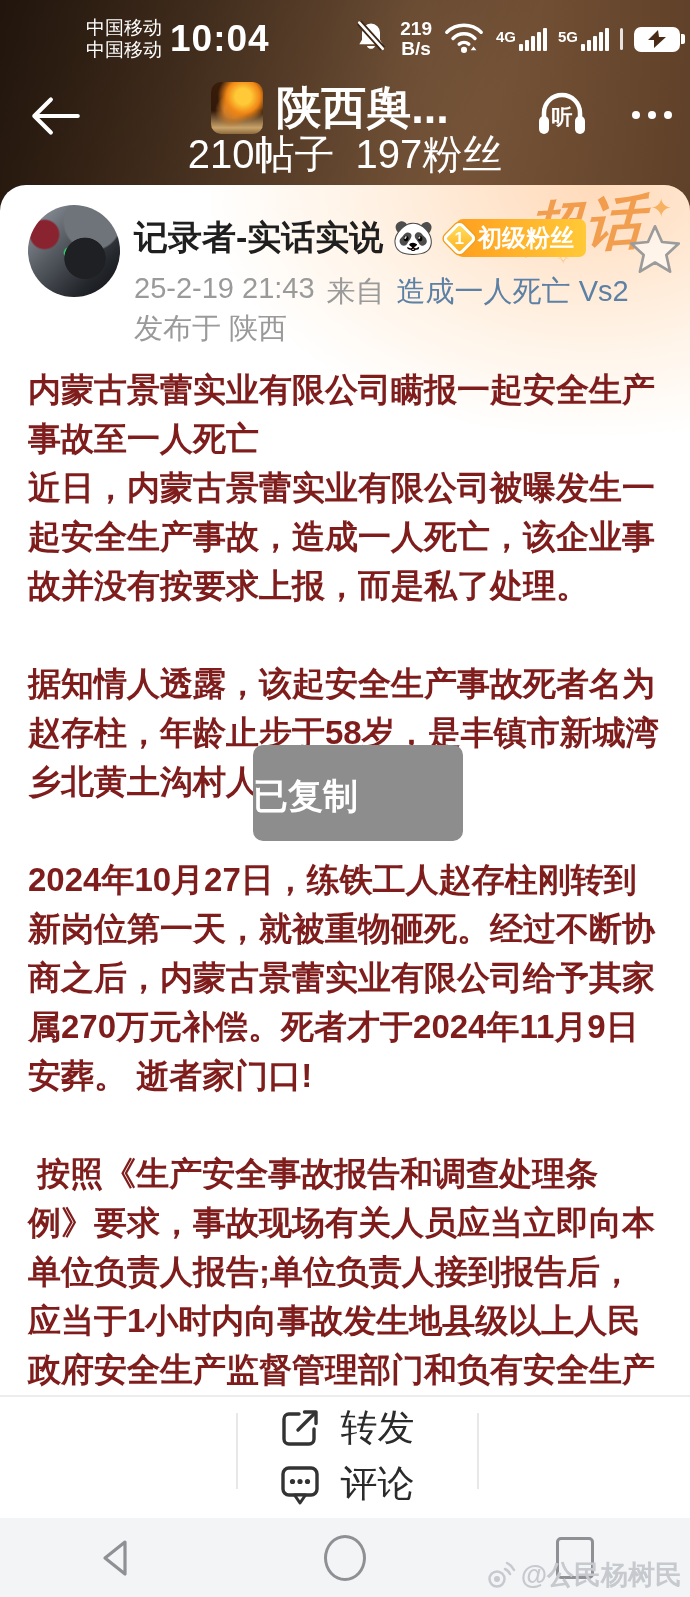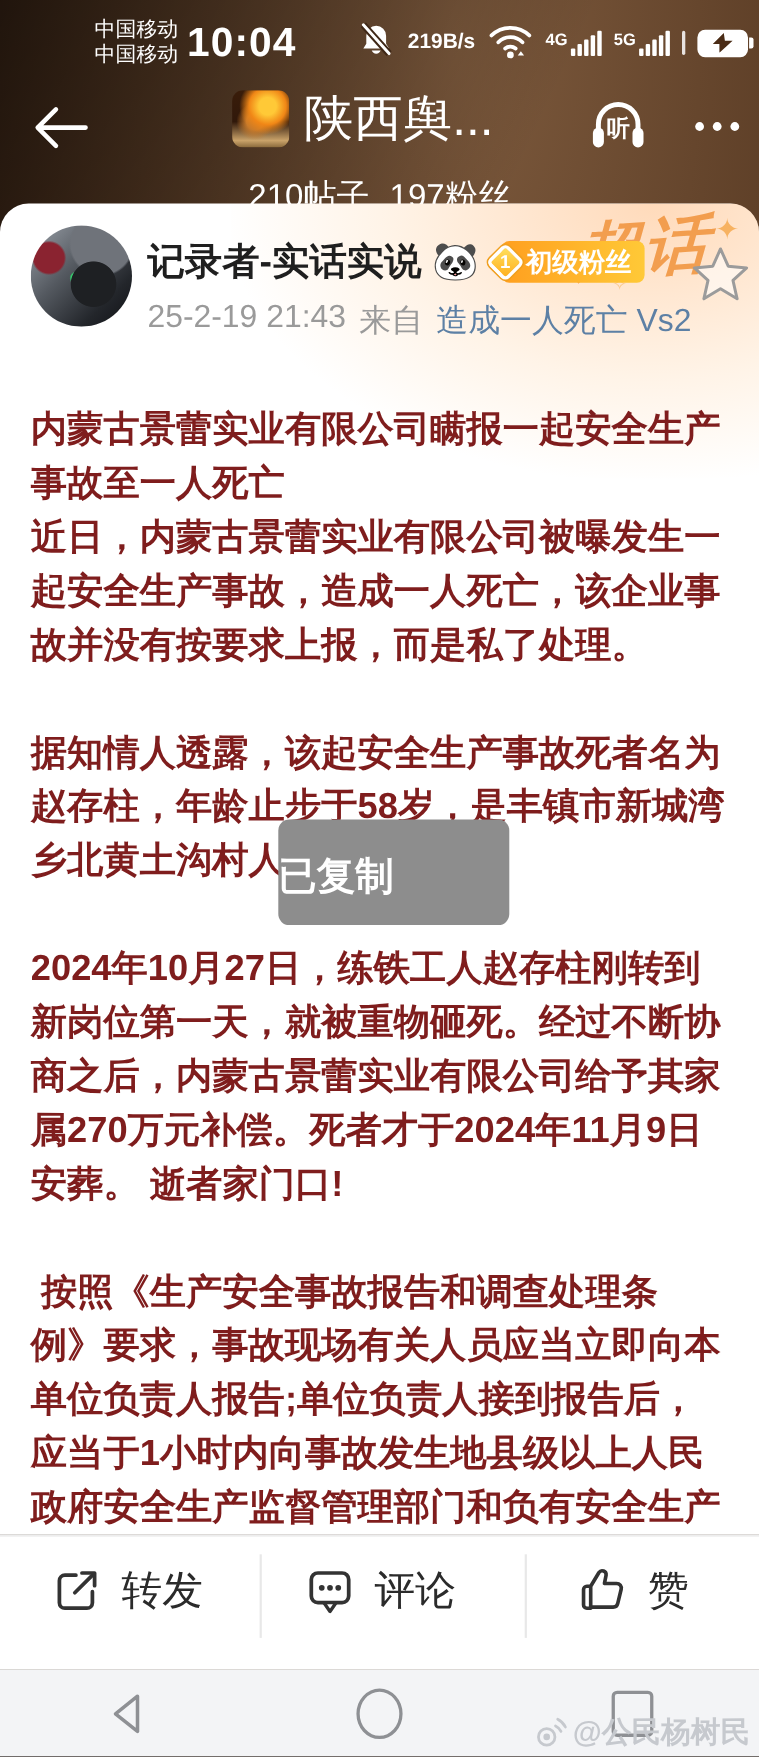--- a/index.html
+++ b/index.html
@@ -7,44 +7,44 @@
   .screen{position:relative;width:690px;height:1597px;overflow:hidden;
     background:
       linear-gradient(115deg, rgba(0,0,0,.6) 0%, rgba(0,0,0,0) 38%),
       radial-gradient(140% 130% at 60% 2%, #7d5a3d 0%, #5f4028 30%, #3c2212 62%, #170a03 100%);}
   
   .status-bar{position:absolute;top:10px;left:86px;right:10px;height:58px;display:flex;align-items:center;color:#fff;}
   .carrier-time{display:flex;align-items:center;gap:8px;}
   .carriers{display:flex;flex-direction:column;font-size:19px;line-height:22px;font-weight:500;}
   .clock{font-size:37px;font-weight:600;letter-spacing:1px;}
   .status-right{margin-left:auto;display:flex;align-items:center;gap:11px;}
-  .speed{display:flex;flex-direction:row;align-items:center;font-size:19px;line-height:20px;font-weight:600;}
+  .speed{display:flex;flex-direction:column;align-items:center;font-size:19px;line-height:20px;font-weight:600;}
   .net{display:flex;align-items:flex-end;}
   .net-label{font-size:15px;font-weight:700;align-self:flex-start;margin-right:3px;}
   .bars{display:flex;align-items:flex-end;gap:2px;}
   .bar{width:4px;background:#fff;border-radius:1px;}
   .b1{height:7px}.b2{height:11px}.b3{height:15px}.b4{height:19px}.b5{height:23px}
   .sim-bar{width:3px;height:22px;background:rgba(255,255,255,.85);border-radius:1.5px;}
   .battery{position:relative;width:46px;height:25px;border:3px solid #fff;border-radius:7px;background:#fff;display:flex;align-items:center;justify-content:center;}
   .battery::after{content:"";position:absolute;right:-8px;top:4px;width:4px;height:10px;background:#fff;border-radius:0 2px 2px 0;}
   
   .app-header{position:absolute;top:75px;left:0;right:0;height:105px;color:#fff;}
   .back-btn{position:absolute;left:26px;top:18px;width:58px;height:46px;}
   .header-center{position:absolute;left:120px;right:150px;top:0;height:66px;display:flex;align-items:center;justify-content:center;gap:13px;}
   .header-avatar{width:52px;height:52px;border-radius:10px;flex:0 0 auto;
     background:
       radial-gradient(circle at 62% 28%, #ffc937 0 16%, #f08616 34%, rgba(240,134,22,0) 52%),
       radial-gradient(circle at 40% 55%, #c87a2a 0 18%, transparent 40%),
       linear-gradient(180deg,#3a1d0a 0%,#30180a 55%,#caa36a 88%,#8a6a3c 100%);}
-  .header-title{font-size:45px;font-weight:400;white-space:nowrap;}
+  .header-title{font-size:45px;font-weight:700;white-space:nowrap;}
   .listen-btn{position:absolute;right:98px;top:12px;width:60px;height:56px;}
   .listen-glyph{position:absolute;left:50%;top:54%;transform:translate(-50%,-50%);font-size:21px;font-weight:700;color:#fff;}
   .more-btn{position:absolute;right:18px;top:36px;display:flex;gap:8px;}
   .dot{width:8px;height:8px;border-radius:50%;background:#fff;}
-  .header-stats{position:absolute;left:0;right:0;top:83px;text-align:center;font-size:30px;font-weight:500;}
+  .header-stats{position:absolute;left:0;right:0;top:52px;text-align:center;font-size:40px;font-weight:500;}
   .header-stats span{margin:0 5px;}
   
   .post-card{position:absolute;top:185px;left:0;width:690px;height:1210px;background:#fff;border-radius:26px 26px 0 0;overflow:hidden;}
   .card-glow{position:absolute;top:0;right:0;width:480px;height:250px;
     background:radial-gradient(ellipse at 80% 0%, rgba(255,188,130,.55) 0%, rgba(255,214,170,.28) 45%, rgba(255,255,255,0) 72%);}
   .superwm{position:absolute;top:2px;right:44px;font-size:58px;font-weight:800;font-style:italic;color:#f0923a;opacity:.85;transform:skew(-6deg) rotate(-4deg);letter-spacing:3px;}
   .sparkle{position:absolute;color:#f7b261;font-style:normal;}
   .sp1{top:-2px;right:-34px;font-size:26px;}
   .sp2{top:58px;right:-50px;font-size:16px;color:#f9c98e;}
   .fav-star{position:absolute;top:38px;right:8px;width:54px;height:52px;}
@@ -64,21 +64,21 @@
   .meta-row{position:absolute;top:87px;left:134px;display:flex;gap:12px;font-size:29px;color:#9a9a9a;white-space:nowrap;}
   .meta-source{color:#5d80a5;}
   .loc-row{position:absolute;top:124px;left:134px;font-size:29px;color:#9a9a9a;}
   .post-body{position:absolute;top:180px;left:28px;width:634px;font-size:33px;line-height:49px;color:#7f1d1d;font-weight:600;}
   .post-body p{margin:0 0 49px;white-space:pre-wrap;}
   .post-body p:last-child{margin-bottom:0;}
   
   .toast{position:absolute;top:745px;left:253px;width:210px;height:96px;background:#8d8d8d;border-radius:10px;display:flex;align-items:center;z-index:30;}
   .toast span{color:#fff;font-size:35px;font-weight:600;margin-top:6px;}
   
-  .action-bar{position:absolute;top:1395px;left:0;width:690px;height:123px;background:#fff;border-top:2px solid #ededed;display:flex;}
+  .action-bar{position:absolute;top:1395px;left:0;width:690px;height:123px;background:#fff;border-top:2px solid #ededed;display:flex;flex-direction:column;}
   .action-item{flex:1;display:flex;align-items:center;justify-content:center;gap:17px;padding-top:6px;height:92px;}
   .action-label{font-size:37px;color:#2b2b2b;font-weight:500;}
   .action-divider{position:absolute;top:16px;width:2px;height:76px;background:#e8e8e8;}
   .ad1{left:236px}.ad2{left:477px}
   
   .nav-bar{position:absolute;top:1518px;left:0;width:690px;height:79px;background:#f3f4f6;display:flex;align-items:center;}
   .nav-slot{flex:1;display:flex;align-items:center;justify-content:center;}
   .nav-circle{width:42px;height:46px;border:3.5px solid #8e9094;border-radius:50%;}
   .nav-square{width:38px;height:42px;border:3.5px solid #8e9094;border-radius:5px;}
   .credit{position:absolute;right:8px;bottom:4px;display:flex;align-items:center;gap:5px;color:#c6c9ce;font-size:27px;font-weight:600;z-index:40;text-align:right;}
@@ -195,20 +195,21 @@
             <span>1</span>
           </span>
         <span class="badge-pill">初级粉丝</span>
       </div>
     </div>
     <div class="meta-row">
       <span>25-2-19 21:43</span>
       <span>来自</span>
       <span class="meta-source">造成一人死亡 Vs2</span>
     </div>
+    <div class="loc-row">发布于 陕西</div>
 
     <div class="post-body">
       <p>内蒙古景蕾实业有限公司瞒报一起安全生产事故至一人死亡
 近日，内蒙古景蕾实业有限公司被曝发生一起安全生产事故，造成一人死亡，该企业事故并没有按要求上报，而是私了处理。</p>
       <p>据知情人透露，该起安全生产事故死者名为赵存柱，年龄止步于58岁，是丰镇市新城湾乡北黄土沟村人。</p>
       <p>2024年10月27日，练铁工人赵存柱刚转到新岗位第一天，就被重物砸死。经过不断协商之后，内蒙古景蕾实业有限公司给予其家属270万元补偿。死者才于2024年11月9日安葬。 逝者家门口!</p>
       <p> 按照《生产安全事故报告和调查处理条例》要求，事故现场有关人员应当立即向本单位负责人报告;单位负责人接到报告后，应当于1小时内向事故发生地县级以上人民政府安全生产监督管理部门和负有安全生产监督管理职责的有关部门报告。但是，2024年11月8日、当举报人向丰镇市应急管理局反映情</p>
     </div>
   </div>
 

